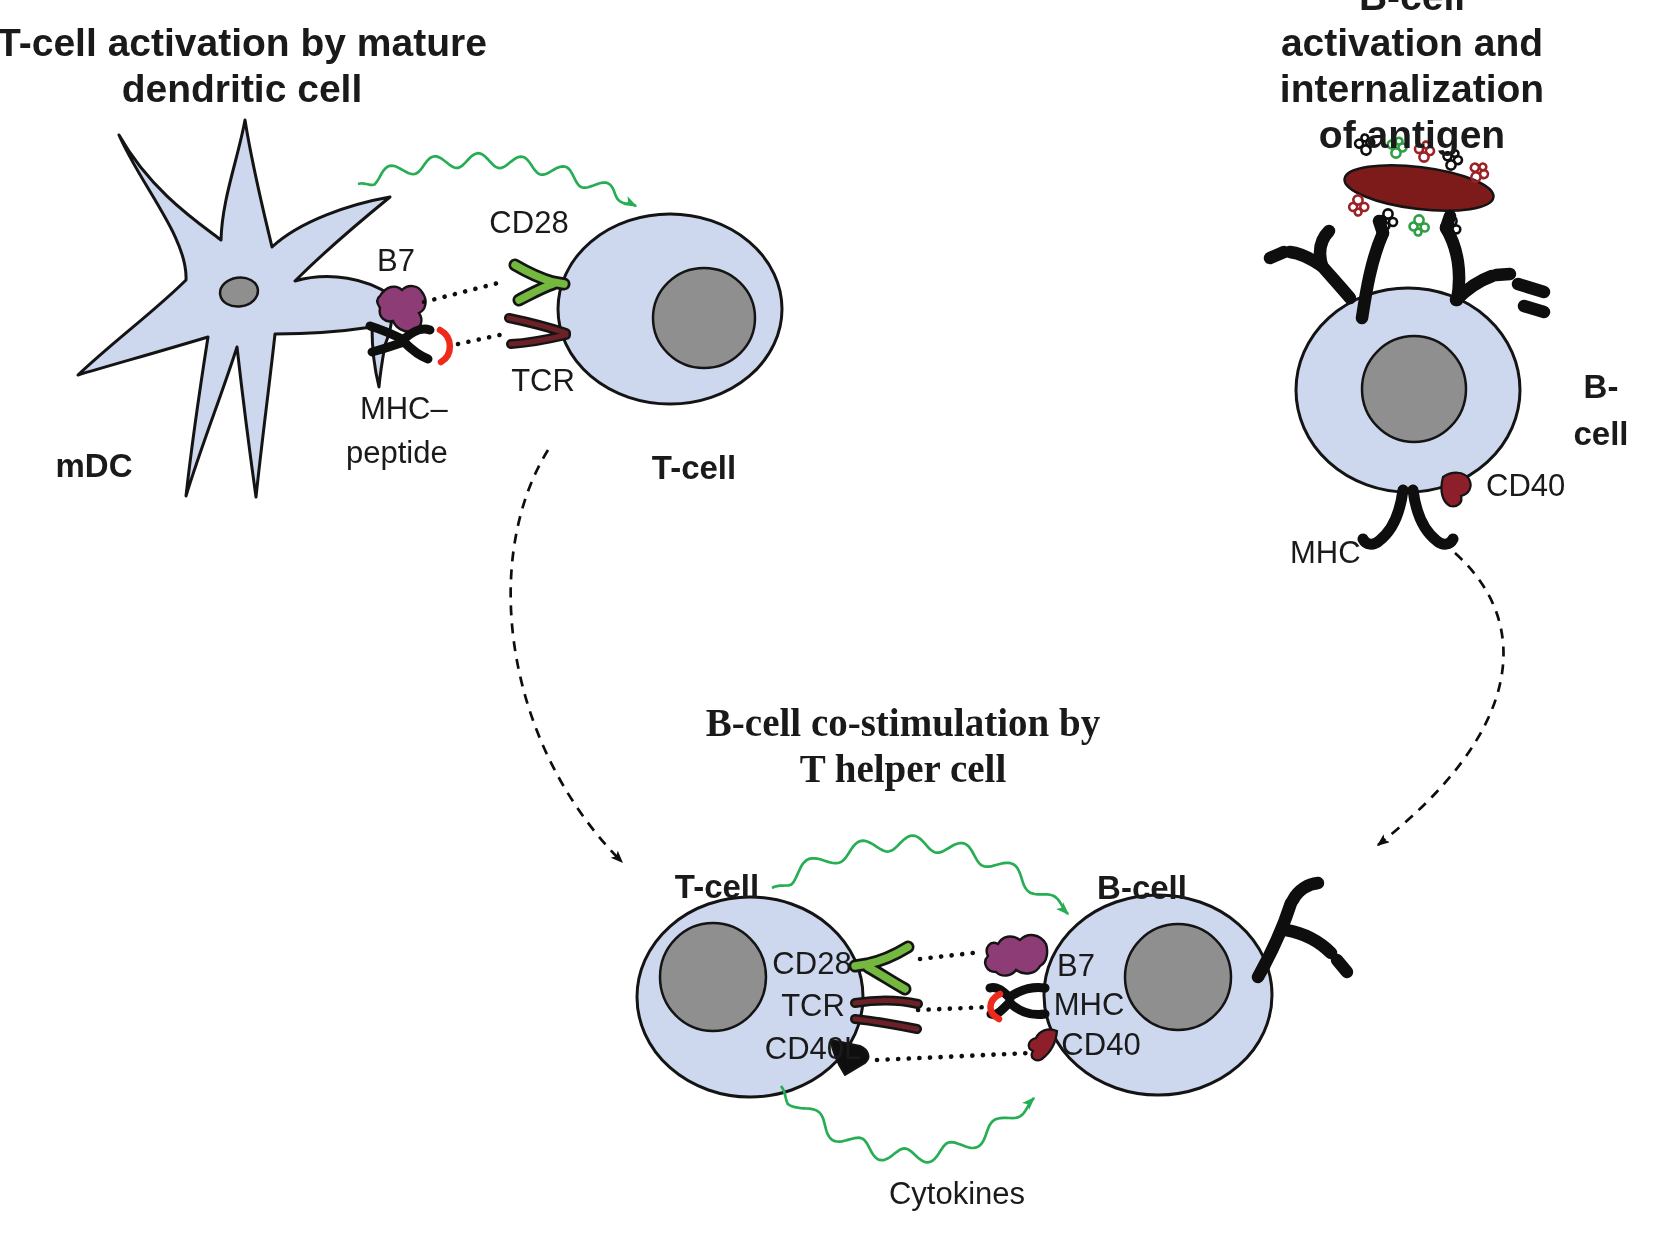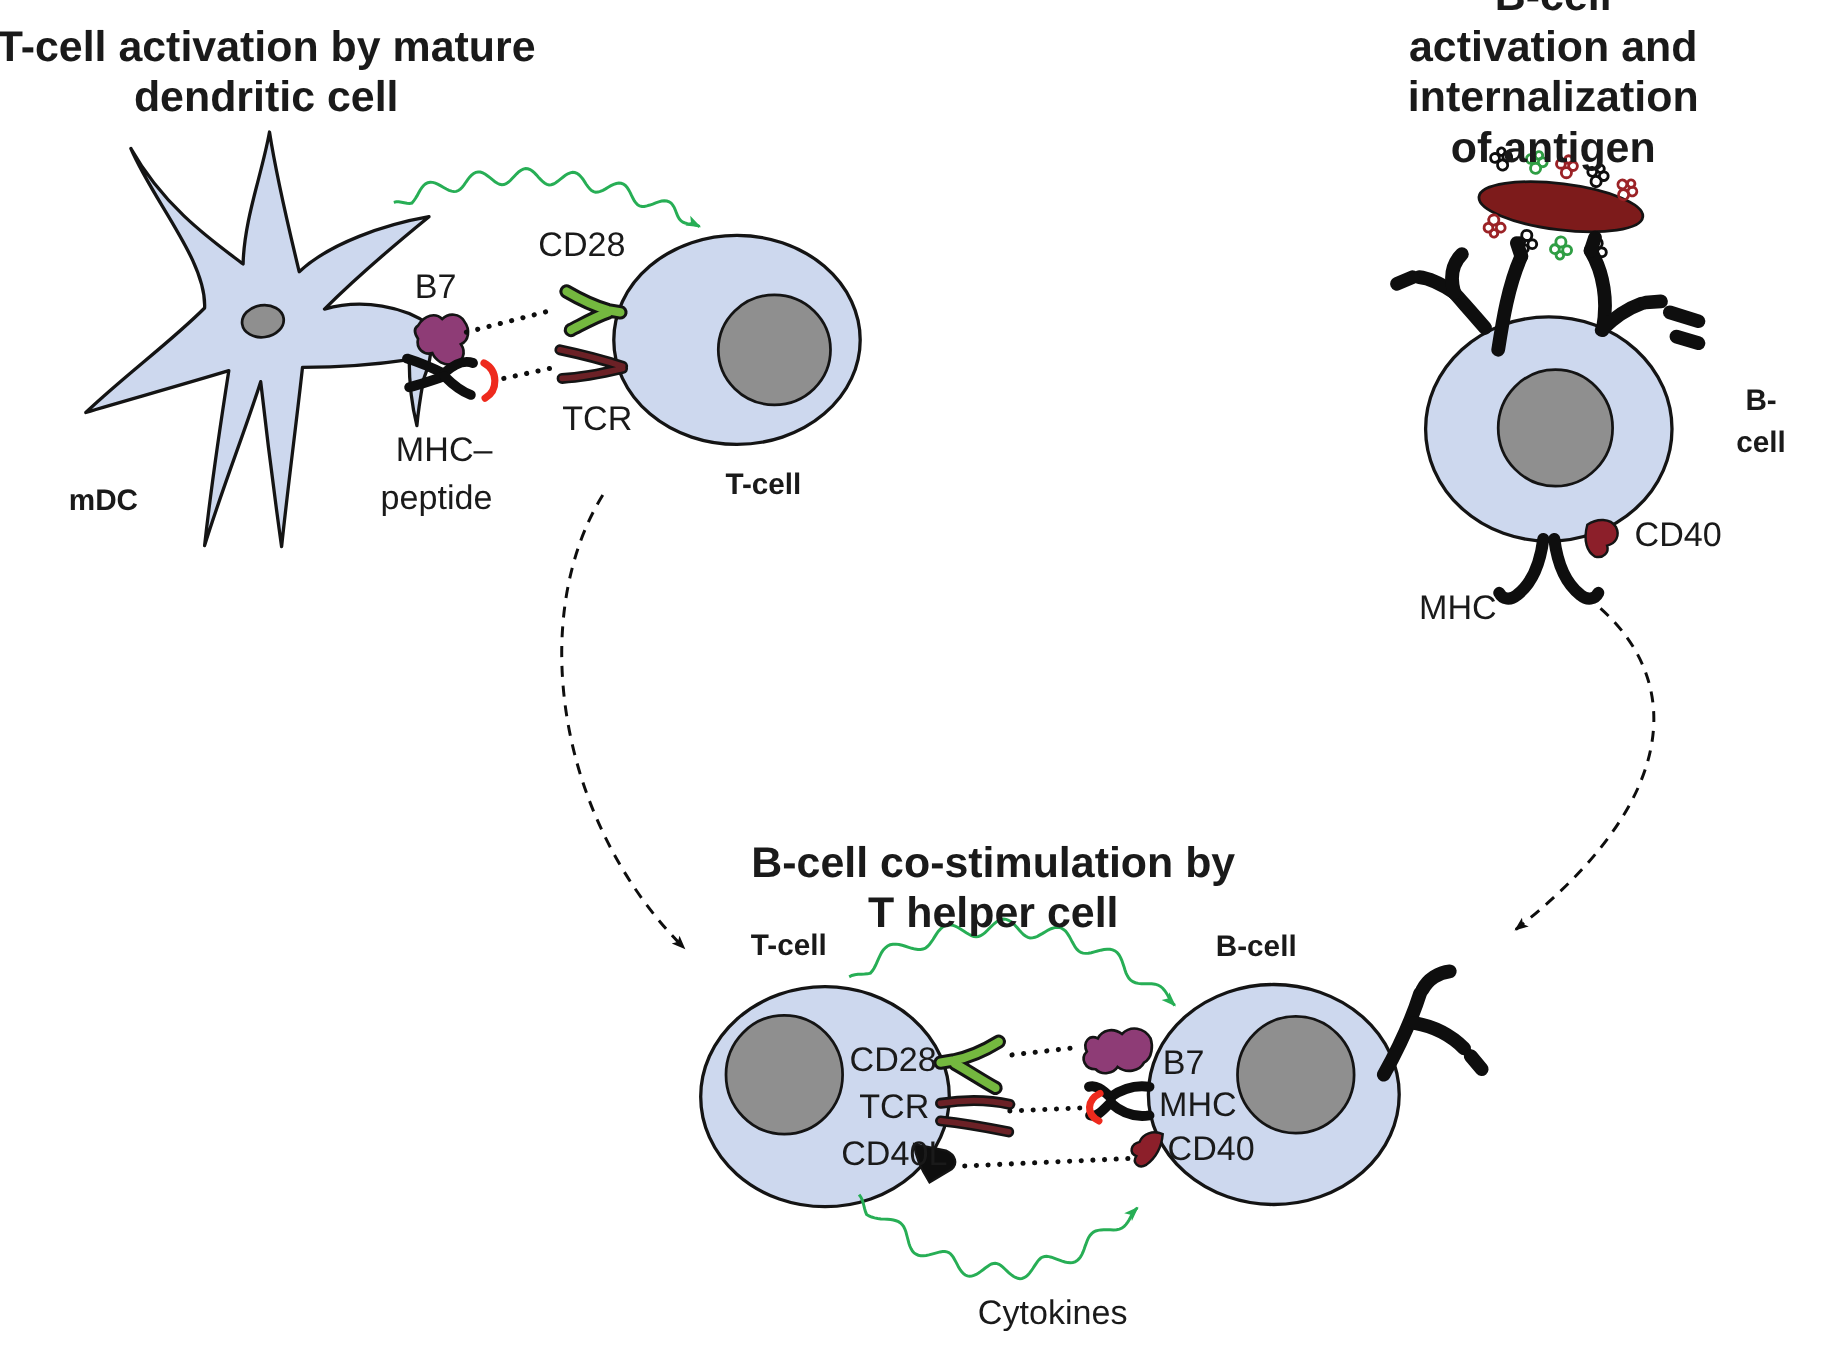--- a/index.html
+++ b/index.html
@@ -1,21 +1,21 @@
 <!DOCTYPE html>
 <html style="--cell_fill: #cdd8ee; --cell_outline: #141414; --nucleus_fill: #8f8f8f; --cd28_green: #74b83f; --tcr_maroon: #6b2126; --b7_purple: #8e3c76; --receptor_black: #0e0e0e; --peptide_red: #ee2a1d; --cd40_dark_red: #8c1f2a; --antigen_maroon: #7d1b1b; --glycan_green: #2f9e44; --glycan_dark_red: #9b2226; --signal_green: #27ae55; --text_color: #1a1a1a;"><head>
 <meta charset="utf-8">
 <style>
   html,body{margin:0;padding:0;background:#fff;}
   #figure{position:relative;width:1673px;height:1233px;background:#ffffff;overflow:hidden;
           font-family:"Liberation Sans",sans-serif;}
   #art{position:absolute;left:0;top:0;}
   .lbl{position:absolute;font:31px "Liberation Sans",sans-serif;color:var(--text_color,#1a1a1a);
        transform:translate(-50%,-50%);text-align:center;white-space:pre-line;line-height:1.42;}
-  .bold{font-weight:bold;font-size:27px;}
+  .bold{font-weight:bold;font-size:33px;margin-top:28px;}
   .title{font-weight:bold;font-size:39px;line-height:46px;}
   .left{transform:translate(0,-50%);text-align:right;}
 </style>
 </head>
 <body>
 
 <div id="figure">
 
 <svg id="art" width="1673" height="1233" viewBox="0 0 1673 1233">
   <defs>
@@ -178,35 +178,35 @@
     <path d="M918,1010 L988,1007"></path>
     <path d="M877,1060 L1030,1053"></path>
   </g>
 
   <path fill="none" stroke="var(--signal_green)" stroke-width="2.7" marker-end="url(#ahGreen)" d="M772,888L774.4,886.8L777.1,886.1L780.0,885.7L783.0,885.6L785.9,885.5L788.7,885.3L791.3,884.6L793.1,882.6L794.6,880.2L796.0,877.5L797.3,874.6L798.6,871.7L800.0,868.8L801.4,866.0L803.0,863.6L804.9,861.6L806.9,860.0L809.2,858.9L811.7,858.4L814.4,858.3L817.2,858.6L820.2,859.3L823.1,860.2L826.1,861.2L829.0,862.1L831.8,862.8L834.4,863.2L836.8,863.2L839.1,862.8L841.2,861.9L843.1,860.5L844.9,858.7L846.5,856.5L848.2,854.1L849.8,851.5L851.4,849.0L853.1,846.6L855.0,844.5L856.9,842.8L859.0,841.6L861.2,840.9L863.5,840.7L865.9,841.1L868.4,842.0L870.9,843.2L873.5,844.7L876.0,846.3L878.4,847.9L880.8,849.3L883.1,850.5L885.3,851.3L887.4,851.6L889.5,851.3L891.5,850.6L893.5,849.4L895.5,847.8L897.5,845.9L899.5,843.8L901.6,841.8L903.7,839.8L905.9,838.1L908.0,836.7L910.3,835.9L912.5,835.5L914.7,835.8L916.8,836.6L919.0,837.9L921.1,839.6L923.1,841.6L925.0,843.7L926.9,845.9L928.8,848.0L930.7,849.8L932.6,851.2L934.5,852.2L936.5,852.7L938.6,852.6L940.8,852.1L943.1,851.2L945.4,849.9L947.9,848.5L950.4,847.0L952.9,845.5L955.5,844.3L958.0,843.5L960.4,843.0L962.7,843.1L964.8,843.7L966.8,844.9L968.7,846.5L970.3,848.6L971.9,851.0L973.3,853.5L974.7,856.2L976.1,858.7L977.5,861.1L979.1,863.1L980.7,864.7L982.6,865.8L984.6,866.5L986.9,866.7L989.4,866.6L992.1,866.1L994.9,865.3L997.8,864.5L1000.7,863.8L1003.6,863.2L1006.4,862.9L1009.1,862.9L1011.5,863.5L1013.7,864.5L1015.6,866.0L1017.2,867.9L1018.6,870.3L1019.8,873.0L1020.8,875.9L1021.8,878.8L1022.7,881.8L1023.7,884.6L1024.9,887.1L1026.3,889.3L1027.9,891.1L1029.9,892.5L1032.2,893.4L1034.7,894.0L1037.6,894.3L1040.6,894.4L1043.8,894.3L1047.0,894.3L1050.0,894.7L1052.7,895.5L1055.0,896.7L1057.0,898.4L1058.7,900.4L1060.3,902.7L1061.7,905.1L1063.0,907.6L1064.5,909.9L1066.1,912.1L1068.0,914.0"></path>
   <path fill="none" stroke="var(--signal_green)" stroke-width="2.7" marker-end="url(#ahGreen)" d="M781,1086L782.5,1088.1L783.7,1090.5L784.6,1093.1L785.3,1095.9L786.0,1098.8L786.8,1101.5L787.8,1104.0L790.0,1105.4L792.4,1106.4L795.0,1107.2L797.9,1107.7L800.8,1108.1L803.8,1108.3L806.7,1108.5L809.6,1108.7L812.2,1109.1L814.6,1109.8L816.8,1110.6L818.6,1111.8L820.2,1113.3L821.5,1115.1L822.6,1117.3L823.5,1119.7L824.2,1122.3L824.9,1125.0L825.6,1127.7L826.3,1130.4L827.2,1133.0L828.3,1135.3L829.5,1137.3L831.0,1139.0L832.8,1140.2L834.8,1141.1L837.0,1141.5L839.4,1141.6L841.9,1141.3L844.5,1140.8L847.1,1140.1L849.7,1139.4L852.2,1138.7L854.6,1138.1L856.9,1137.8L859.0,1137.7L860.8,1138.1L862.5,1138.7L864.1,1139.8L865.4,1141.3L866.7,1143.1L867.9,1145.2L869.1,1147.4L870.3,1149.7L871.5,1152.1L872.9,1154.2L874.3,1156.2L875.9,1157.8L877.5,1159.1L879.4,1159.9L881.3,1160.2L883.3,1160.1L885.3,1159.5L887.5,1158.6L889.6,1157.3L891.7,1155.8L893.7,1154.3L895.7,1152.7L897.7,1151.3L899.6,1150.0L901.4,1149.1L903.1,1148.6L904.8,1148.4L906.5,1148.7L908.2,1149.4L909.9,1150.5L911.7,1151.9L913.5,1153.6L915.3,1155.3L917.2,1157.1L919.2,1158.7L921.2,1160.2L923.2,1161.3L925.2,1162.1L927.2,1162.4L929.1,1162.2L931.0,1161.6L932.8,1160.5L934.5,1159.1L936.1,1157.2L937.6,1155.2L939.1,1153.0L940.5,1150.8L941.9,1148.7L943.3,1146.7L944.7,1145.1L946.2,1143.7L947.8,1142.8L949.6,1142.3L951.5,1142.1L953.5,1142.4L955.8,1142.9L958.1,1143.7L960.5,1144.6L963.1,1145.6L965.6,1146.5L968.2,1147.3L970.6,1147.8L973.0,1148.0L975.3,1147.7L977.3,1147.1L979.2,1146.0L980.8,1144.5L982.3,1142.6L983.6,1140.4L984.7,1137.9L985.7,1135.3L986.6,1132.6L987.6,1130.0L988.5,1127.5L989.6,1125.2L990.9,1123.2L992.4,1121.5L994.1,1120.1L996.1,1119.1L998.3,1118.5L1000.7,1118.1L1003.4,1117.9L1006.2,1117.9L1009.2,1118.0L1012.2,1118.1L1015.1,1118.0L1017.7,1117.4L1020.0,1116.4L1022.0,1114.9L1023.7,1113.1L1025.2,1111.0L1026.6,1108.8L1027.9,1106.4L1029.2,1104.1L1030.6,1101.9L1032.2,1099.8L1034.0,1098.0"></path>
 </svg>
 
   <div class="lbl title" style="left:242px;top:66px;">T-cell activation by mature
 dendritic cell</div>
-  <div class="lbl bold" style="left:94px;top:455px;">mDC</div>
+  <div class="lbl bold" style="left:94px;top:438px;">mDC</div>
   <div class="lbl" style="left:396px;top:261px;">B7</div>
   <div class="lbl" style="left:529px;top:223px;">CD28</div>
   <div class="lbl" style="left:543px;top:381px;">TCR</div>
   <div class="lbl left" style="left:346px;top:431px;">MHC–
 peptide</div>
   <div class="lbl bold" style="left:694px;top:440px;">T-cell</div>
 
   <div class="lbl title" style="left:1412px;top:66px;">B-cell activation and
 internalization of antigen</div>
   <div class="lbl bold" style="left:1601px;top:383px;">B-cell</div>
   <div class="lbl left" style="left:1486px;top:486px;">CD40</div>
   <div class="lbl left" style="left:1290px;top:553px;">MHC</div>
 
-  <div class="lbl title" style="left:903px;top:808px;">B-cell co-stimulation by
+  <div class="lbl title" style="left:903px;top:746px;font-family:Liberation Serif, serif;">B-cell co-stimulation by
 T helper cell</div>
   <div class="lbl bold" style="left:717px;top:859px;">T-cell</div>
   <div class="lbl bold" style="left:1142px;top:860px;">B-cell</div>
   <div class="lbl" style="left:812px;top:964px;">CD28</div>
   <div class="lbl" style="left:813px;top:1006px;">TCR</div>
   <div class="lbl" style="left:813px;top:1049px;">CD40L</div>
   <div class="lbl" style="left:1076px;top:966px;">B7</div>
   <div class="lbl" style="left:1089px;top:1005px;">MHC</div>
   <div class="lbl" style="left:1101px;top:1045px;">CD40</div>
   <div class="lbl" style="left:942px;top:1194px;margin-left:15px;">Cytokines</div>

